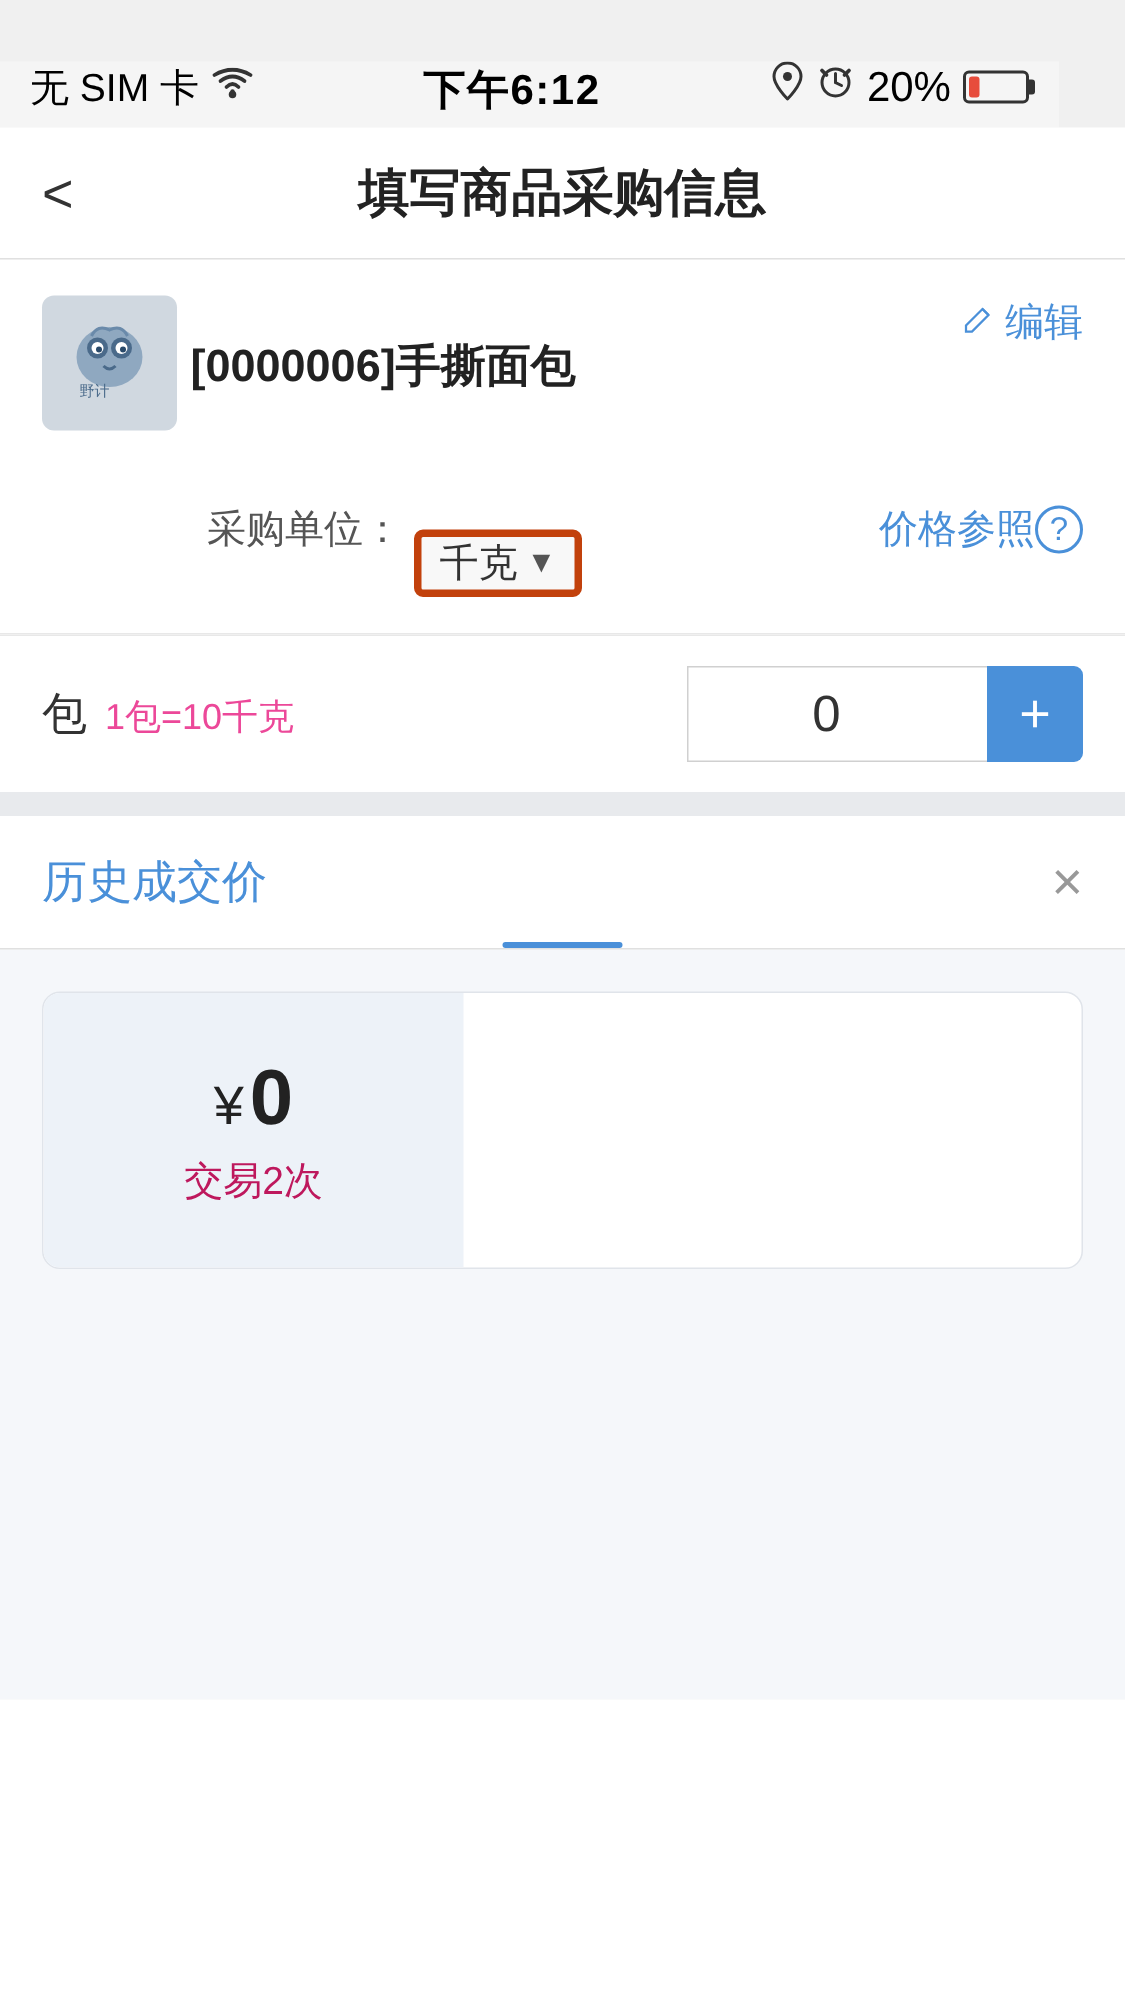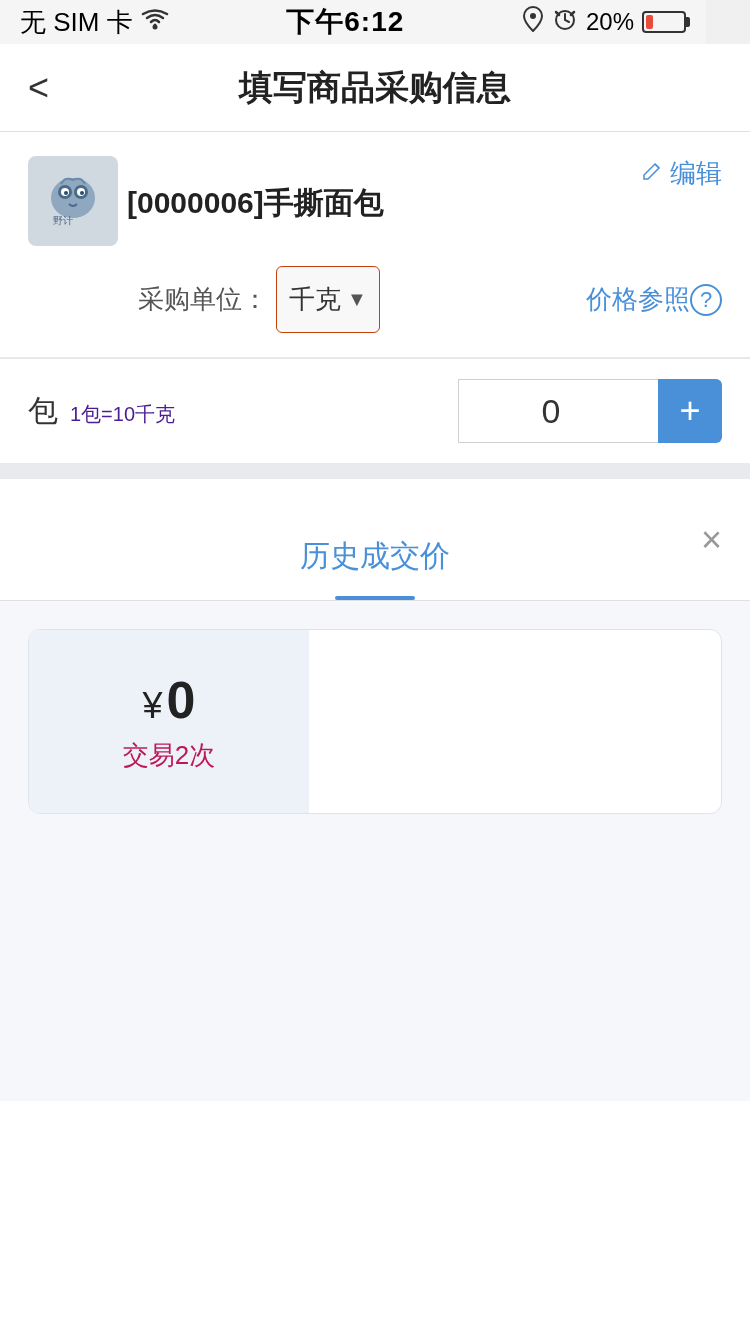--- a/index.html
+++ b/index.html
@@ -11,42 +11,43 @@
       background: #f0f0f0;
       overflow-x: hidden;
     }
 
     
     .status-bar {
       width: 706px;
       height: 44px;
       background: #f5f5f5;
       display: flex;
-      align-items: center;
+      align-items: flex-start;
       justify-content: space-between;
       padding: 0 20px;
       font-size: 26px;
       font-weight: 500;
+      margin-top: 41px;
     }
     .status-left {
       display: flex;
       align-items: center;
       gap: 8px;
       font-size: 26px;
     }
     .status-center {
       font-size: 28px;
       font-weight: 600;
       letter-spacing: 1px;
     }
     .status-right {
       display: flex;
       align-items: center;
       gap: 8px;
-      font-size: 24px;
+      font-size: 28px;
     }
     .battery-icon {
       display: flex;
       align-items: center;
       gap: 4px;
     }
     .battery-body {
       width: 44px;
       height: 22px;
       border: 2px solid #333;
@@ -131,21 +132,21 @@
       color: #7a8fa6;
     }
     .product-name {
       font-size: 30px;
       font-weight: 700;
       color: #222;
       padding-top: 4px;
     }
     .edit-btn {
       display: flex;
-      align-items: center;
+      align-items: flex-end;
       gap: 6px;
       color: #4a90d9;
       font-size: 26px;
       cursor: pointer;
     }
     .edit-icon {
       font-size: 24px;
     }
     .product-unit-row {
       display: flex;
@@ -153,27 +154,28 @@
       padding-left: 110px;
     }
     .unit-label {
       font-size: 26px;
       color: #555;
       margin-right: 8px;
     }
     .unit-select {
       display: inline-flex;
       align-items: center;
-      border: 1px solid #c2410c;
+      border: 5px solid #c2410c;
       border-radius: 6px;
-      padding: 15px 12px;
+      padding: 0 12px;
       font-size: 26px;
       color: #333;
       background: #f8f8f8;
       gap: 6px;
+      margin-top: 46px;
     }
     .unit-arrow {
       font-size: 20px;
       color: #555;
     }
     .price-ref {
       display: flex;
       align-items: center;
       gap: 0;
       color: #4a90d9;
@@ -204,22 +206,22 @@
       display: flex;
       align-items: baseline;
       gap: 12px;
     }
     .qty-unit {
       font-size: 30px;
       color: #333;
       font-weight: 500;
     }
     .qty-convert {
-      font-size: 20px;
-      color: #4c1d95;
+      font-size: 24px;
+      color: #ec4899;
     }
     .quantity-input-group {
       display: flex;
       align-items: center;
       gap: 0;
     }
     .qty-input {
       width: 200px;
       height: 64px;
       border: 1px solid #d0d0d0;
@@ -257,25 +259,23 @@
       align-items: center;
       border-bottom: 1px solid #e0e0e0;
       position: relative;
       padding: 0 28px;
     }
     .tab-item {
       flex: 1;
       height: 88px;
       display: flex;
       flex-direction: column;
-      align-items: center;
       justify-content: center;
       cursor: pointer;
       position: relative;
-      margin-top: 33px;
     }
     .tab-label {
       font-size: 30px;
       color: #999;
     }
     .tab-item.active .tab-label {
       color: #4a90d9;
       font-weight: 500;
     }
     .tab-underline {

